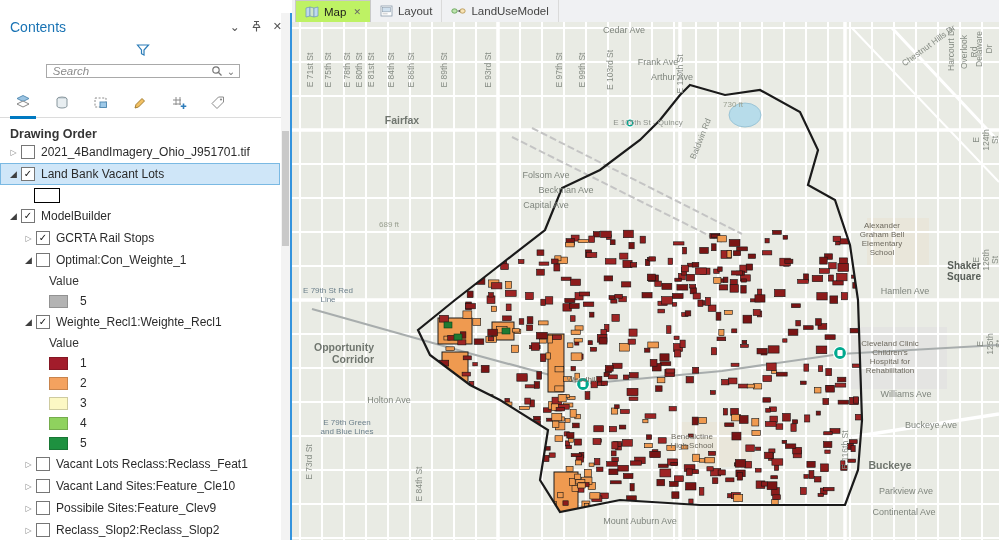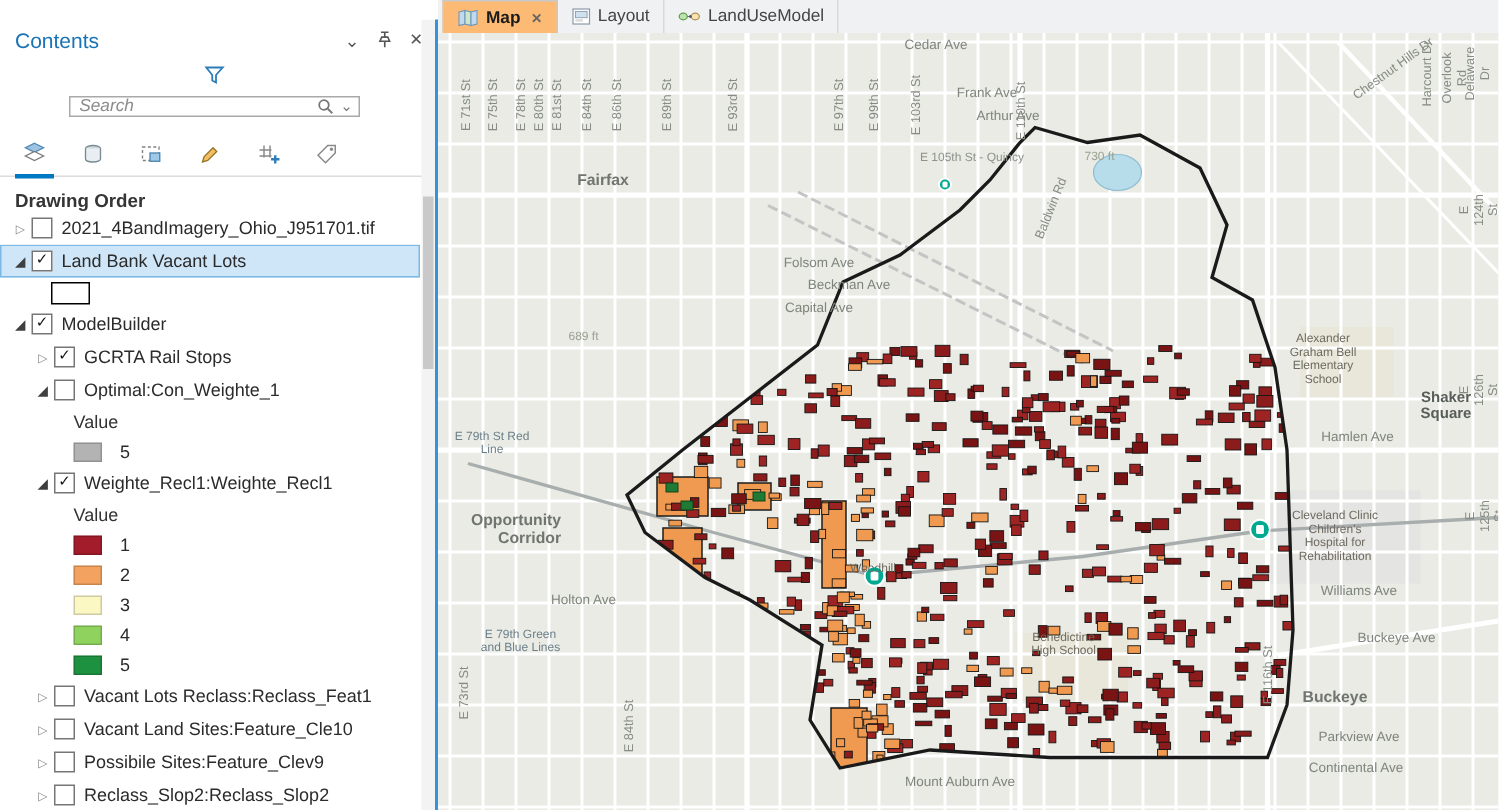--- a/index.html
+++ b/index.html
@@ -41,21 +41,21 @@
   .lg-sw{width:17px;height:11px;flex:none;margin-right:12px;border:1px solid rgba(0,0,0,.18);display:inline-block;}
   .v-scrollbar{position:absolute;right:0;top:0;bottom:0;width:9px;background:#f3f3f3;cursor:pointer;}
   .v-scrollbar .thumb{position:absolute;left:1px;right:1px;top:118px;height:115px;background:#c9c9c9;}
 
   
   #map-stage{position:absolute;left:292px;top:0;width:707px;height:540px;}
   .tabbar{position:absolute;left:0;top:0;right:0;height:22px;background:#f0f1f3;
           border-bottom:1px solid #cfcfcf;display:flex;align-items:stretch;padding-left:3px;}
   .tab{display:flex;align-items:center;gap:5px;padding:0 9px;font-size:11.5px;color:#444;
        border-right:1px solid #dadada;cursor:pointer;}
-  .tab.active{background:#fdba74;border:1px solid #c9c9c9;border-bottom:none;color:#1b1b1b;font-weight:bold;}
+  .tab.active{background:#bef264;border:1px solid #c9c9c9;border-bottom:none;color:#1b1b1b;}
   .tab .x{font-size:9px;color:#666;margin-left:2px;cursor:pointer;}
   #map-view{position:absolute;left:0;top:22px;width:707px;height:518px;overflow:hidden;background:#e9ebe4;cursor:default;}
   #map-svg{position:absolute;left:0;top:0;width:707px;height:518px;}
   #map-labels{position:absolute;left:0;top:0;width:707px;height:518px;pointer-events:none;}
   #map-labels span{position:absolute;white-space:pre-line;transform:translate(-50%,-50%);
                    line-height:1.12;text-align:center;}
   .lk-street{font-size:9px;color:#7f857d;}
   .lk-small{font-size:8px;color:#8d928b;}
   .lk-vstreet{font-size:8.5px;color:#868c84;}
   .lk-area{font-size:10.5px;font-weight:bold;color:#70766f;}
@@ -869,21 +869,21 @@
           </g>
           <g>
             <circle cx="338" cy="101" r="4" fill="#00a98f" stroke="#ffffff" stroke-width="1.2"></circle>
             <rect x="336.3" y="99" width="3.4" height="4" rx="1" fill="#ffffff"></rect>
           </g>
         </svg>
       <div id="map-labels">
           <span class="lk-street" style="left: 332px; top: 8px; transform: translate(-50%, -50%);">Cedar Ave</span>
           <span class="lk-street" style="left: 366px; top: 40px; transform: translate(-50%, -50%);">Frank Ave</span>
           <span class="lk-street" style="left: 380px; top: 55px; transform: translate(-50%, -50%);">Arthur Ave</span>
-          <span class="lk-small" style="left: 356px; top: 84px; transform: translate(-50%, -50%);">E 105th St - Quincy</span>
+          <span class="lk-small" style="left: 356px; top: 101px; transform: translate(-50%, -50%);">E 105th St - Quincy</span>
           <span class="lk-street" style="left: 254px; top: 153px; transform: translate(-50%, -50%);">Folsom Ave</span>
           <span class="lk-street" style="left: 254px; top: 168px; transform: translate(-50%, -50%); margin-left: 20px;">Beckman Ave</span>
           <span class="lk-street" style="left: 254px; top: 183px; transform: translate(-50%, -50%);">Capital Ave</span>
           <span class="lk-elev" style="left: 441px; top: 83px; transform: translate(-50%, -50%);">730 ft</span>
           <span class="lk-elev" style="left: 97px; top: 203px; transform: translate(-50%, -50%);">689 ft</span>
           <span class="lk-area" style="left: 110px; top: 99px; transform: translate(-50%, -50%);">Fairfax</span>
           <span class="lk-area" style="left: 52px; top: 332px; transform: translate(-50%, -50%); text-align: right;">Opportunity
 Corridor</span>
           <span class="lk-area" style="left: 598px; top: 444px; transform: translate(-50%, -50%);">Buckeye</span>
           <span class="lk-area2" style="left: 672px; top: 249px; transform: translate(-50%, -50%);">Shaker Square</span>
@@ -899,21 +899,21 @@
           <span class="lk-street" style="left: 612px; top: 490px; transform: translate(-50%, -50%);">Continental Ave</span>
           <span class="lk-street" style="left: 348px; top: 499px; transform: translate(-50%, -50%);">Mount Auburn Ave</span>
           <span class="lk-poi" style="left: 590px; top: 218px; transform: translate(-50%, -50%);">Alexander
 Graham Bell
 Elementary
 School</span>
           <span class="lk-poi" style="left: 598px; top: 336px; transform: translate(-50%, -50%);">Cleveland Clinic
 Children's
 Hospital for
 Rehabilitation</span>
-          <span class="lk-poi" style="left: 400px; top: 408px; transform: translate(-50%, -50%); margin-left: 17px;">Benedictine
+          <span class="lk-poi" style="left: 400px; top: 420px; transform: translate(-50%, -50%);">Benedictine
 High School</span>
           <span class="lk-poi" style="left: 290px; top: 358px; transform: translate(-50%, -50%);">Woodhill</span>
           <span class="lk-vstreet" style="left: 19px; top: 48px; transform: translate(-50%, -50%) rotate(-90deg);">E 71st St</span>
           <span class="lk-vstreet" style="left: 37px; top: 48px; transform: translate(-50%, -50%) rotate(-90deg);">E 75th St</span>
           <span class="lk-vstreet" style="left: 56px; top: 48px; transform: translate(-50%, -50%) rotate(-90deg);">E 78th St</span>
           <span class="lk-vstreet" style="left: 68px; top: 48px; transform: translate(-50%, -50%) rotate(-90deg);">E 80th St</span>
           <span class="lk-vstreet" style="left: 80px; top: 48px; transform: translate(-50%, -50%) rotate(-90deg);">E 81st St</span>
           <span class="lk-vstreet" style="left: 100px; top: 48px; transform: translate(-50%, -50%) rotate(-90deg);">E 84th St</span>
           <span class="lk-vstreet" style="left: 120px; top: 48px; transform: translate(-50%, -50%) rotate(-90deg);">E 86th St</span>
           <span class="lk-vstreet" style="left: 153px; top: 48px; transform: translate(-50%, -50%) rotate(-90deg);">E 89th St</span>

